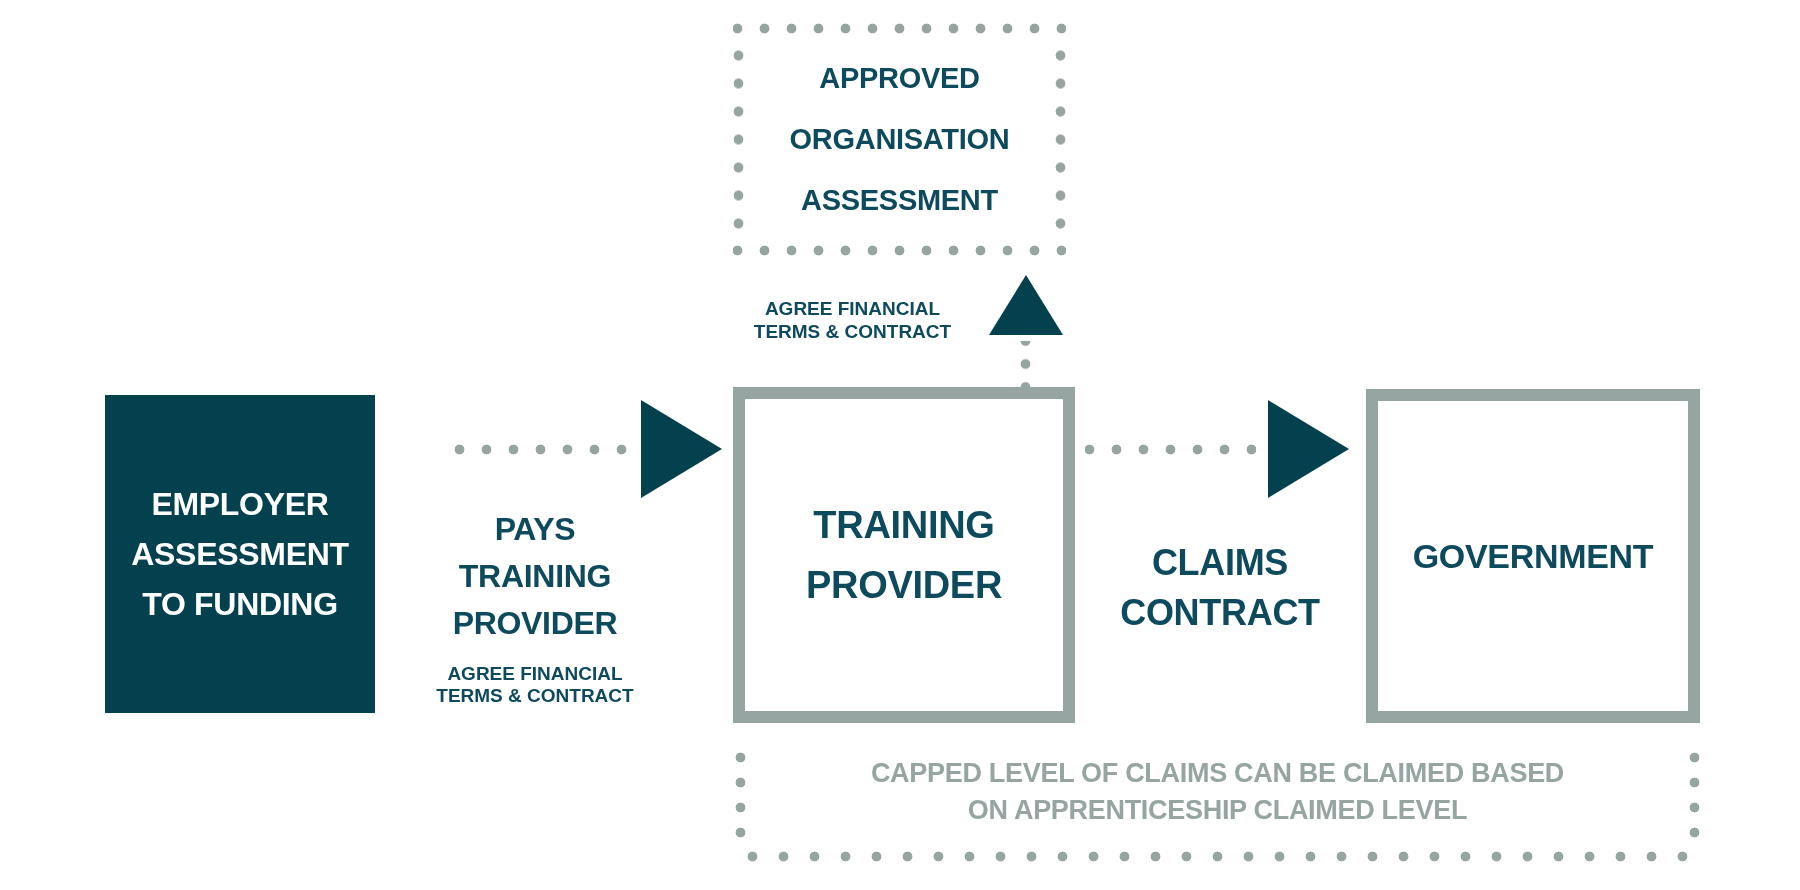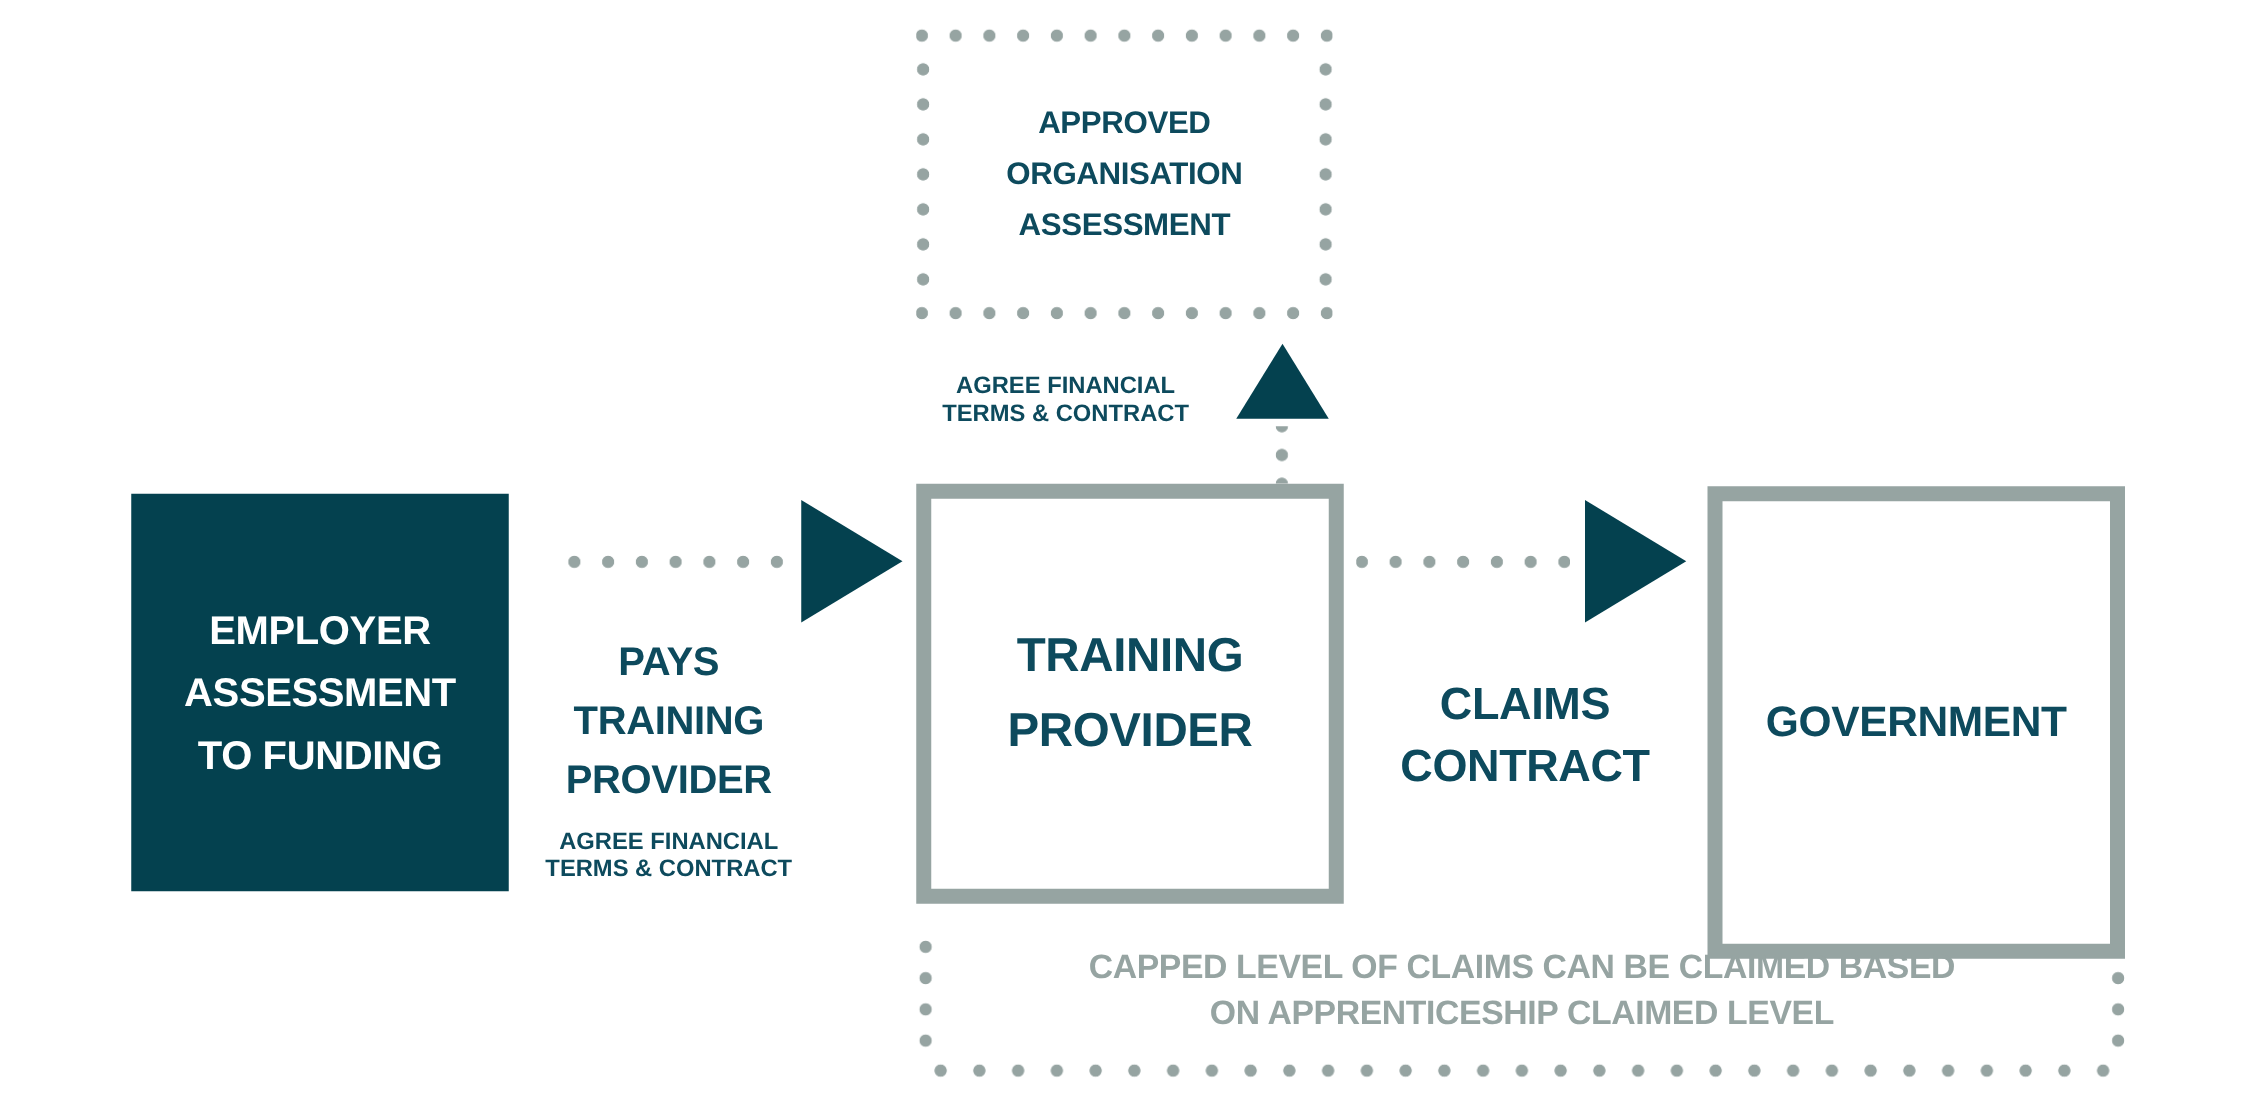--- a/index.html
+++ b/index.html
@@ -47,63 +47,63 @@
   .arrow-up {
     position: absolute;
     width: 0; height: 0;
     border-left: 37px solid transparent;
     border-right: 37px solid transparent;
     border-bottom: 60px solid var(--teal);
   }
   
   .employer-box {
     position: absolute;
-    left: 105px; top: 395px; width: 302px; height: 318px;
+    left: 105px; top: 395px; width: 270px; height: 318px;
     background: var(--teal);
     color: #ffffff;
     display: flex; flex-direction: column;
     align-items: center; justify-content: center;
     font-size: 32px; line-height: 50px;
     text-align: center; letter-spacing: -0.3px;
   }
   .tp-box {
     position: absolute;
     left: 733px; top: 387px; width: 342px; height: 336px;
     border: 12px solid var(--gray);
     background: #ffffff;
     display: flex; flex-direction: column;
     align-items: center; justify-content: center;
     color: var(--teal_text);
     font-size: 38px; line-height: 60px;
     text-align: center; letter-spacing: -0.3px;
   }
   .gov-box {
     position: absolute;
-    left: 1366px; top: 389px; width: 334px; height: 378px;
+    left: 1366px; top: 389px; width: 334px; height: 334px;
     border: 12px solid var(--gray);
     background: #ffffff;
     display: flex; align-items: center; justify-content: center;
     color: var(--teal_text);
     font-size: 34px; letter-spacing: -0.3px;
   }
   .assess-box {
     position: absolute;
     left: 733px; top: 23px; width: 333px; height: 233px;
   }
   .assess-box .edge-top    { left: 0; right: 0; top: 0; }
   .assess-box .edge-bottom { left: 0; right: 0; bottom: 0; }
   .assess-box .edge-left   { left: 0; top: 14px; bottom: 14px; }
   .assess-box .edge-right  { right: 0; top: 14px; bottom: 14px; }
   .assess-label {
     position: absolute; inset: 0;
     display: flex; flex-direction: column;
     align-items: center; justify-content: center;
     color: var(--teal_text);
-    font-size: 25px; line-height: 41px;
-    text-align: center; letter-spacing: -0.3px;
+    font-size: 29px; line-height: 41px;
+    text-align: center; letter-spacing: -0.3px; gap: 20px;
   }
   
   .pays-label {
     position: absolute;
     left: 425px; top: 506px; width: 220px;
     color: var(--teal_text);
     font-size: 32px; line-height: 47px;
     text-align: center; letter-spacing: -0.3px;
   }
   .sub-label {

